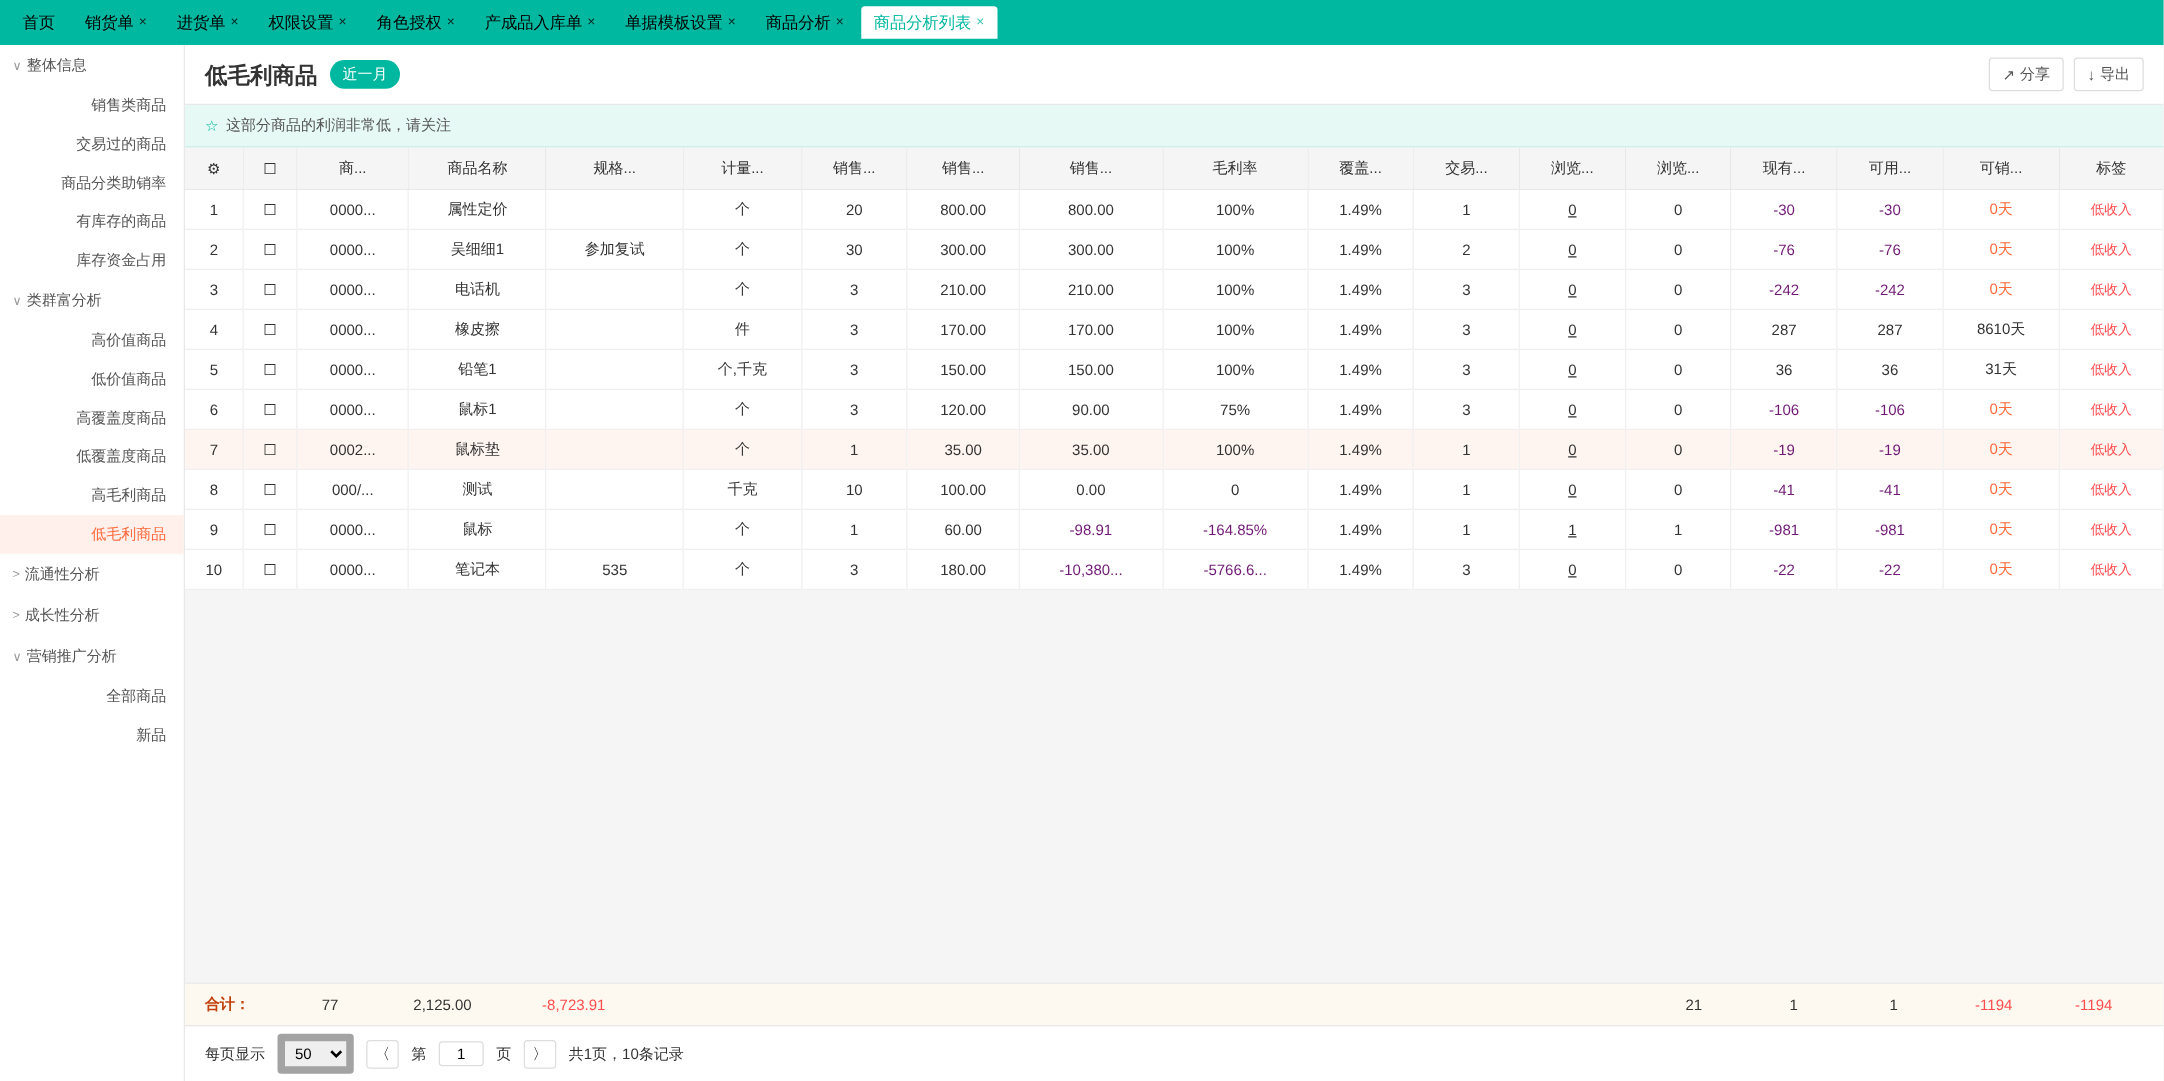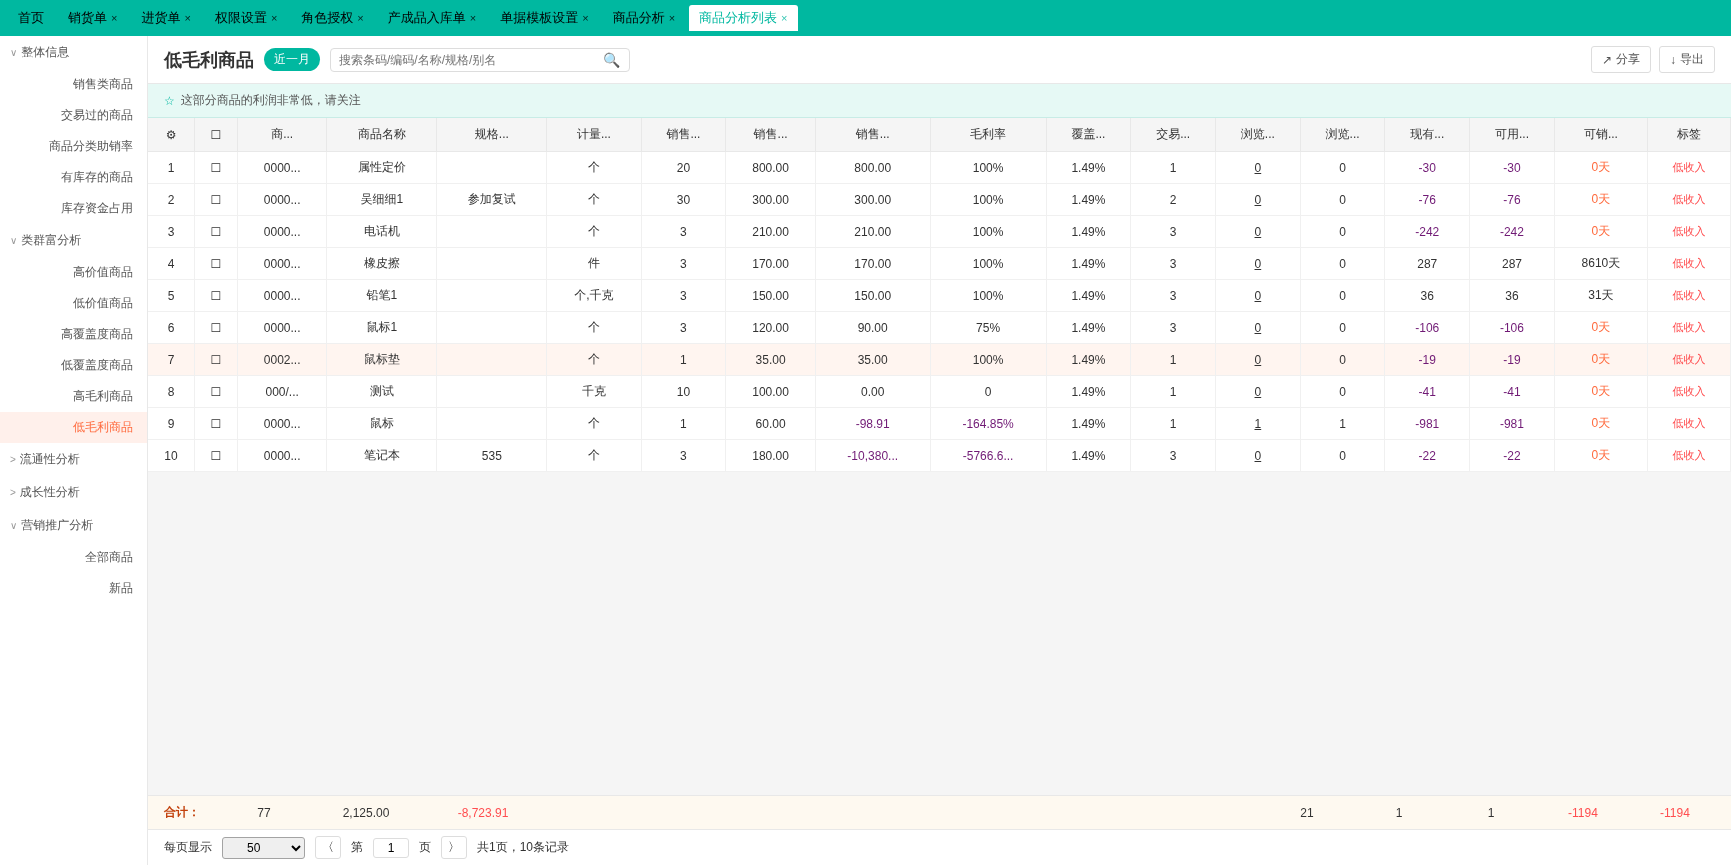--- a/index.html
+++ b/index.html
@@ -204,22 +204,22 @@
     .pagination-bar {
       background: #fff;
       border-top: 1px solid #e8e8e8;
       padding: 6px 16px;
       display: flex;
       align-items: center;
       gap: 10px;
       font-size: 12px;
     }
     .page-size-select {
-      border: 1px solid #a3a3a3;
-      padding: 2px 20px;
+      border: 6px solid #a3a3a3;
+      padding: 2px 4px;
       border-radius: 3px;
       font-size: 12px;
     }
     .page-btn {
       border: 1px solid #ddd;
       background: #fff;
       padding: 2px 6px;
       cursor: pointer;
       border-radius: 3px;
       font-size: 12px;
@@ -291,24 +291,20 @@
       </div>
       <div class="sidebar-item">全部商品</div>
       <div class="sidebar-item">新品</div>
     </div>
 
   <div class="content">
 
     <div class="content-header">
       <span class="page-title">低毛利商品</span>
       <button class="btn-period">近一月</button>
-      <div class="search-box">
-        <input type="text" placeholder="搜索条码/编码/名称/规格/别名" style="">
-        <span class="search-icon">🔍</span>
-      </div>
       <div class="header-actions">
         <button class="btn-action">
           <span>↗</span>
           <span>分享</span>
         </button>
         <button class="btn-action">
           <span>↓</span>
           <span>导出</span>
         </button>
       </div>
@@ -543,21 +539,21 @@
               <td class="val-red">-22</td>
               <td class="val-orange">0天</td>
               <td class="tag-red">低收入</td>
             </tr>
           </tbody>
       </table>
     </div>
 
     <div class="footer-total" id="footer-total-row">
   <span class="footer-total-label">合计：</span>
-  <div style="display:flex;gap:12px;flex:1;overflow:hidden;">
+  <div style="display:flex;gap:0;flex:1;overflow:hidden;">
     <div style="min-width:80px;text-align:center;">77</div>
     <div style="min-width:100px;text-align:center;">2,125.00</div>
     <div style="min-width:110px;text-align:center;color:#ff4d4f;">-8,723.91</div>
     <div style="flex:1;"></div>
     <div style="min-width:80px;text-align:center;">21</div>
     <div style="min-width:80px;text-align:center;">1</div>
     <div style="min-width:80px;text-align:center;">1</div>
     <div style="min-width:80px;text-align:center;color:#ff4d4f;">-1194</div>
     <div style="min-width:80px;text-align:center;color:#ff4d4f;">-1194</div>
   </div>

